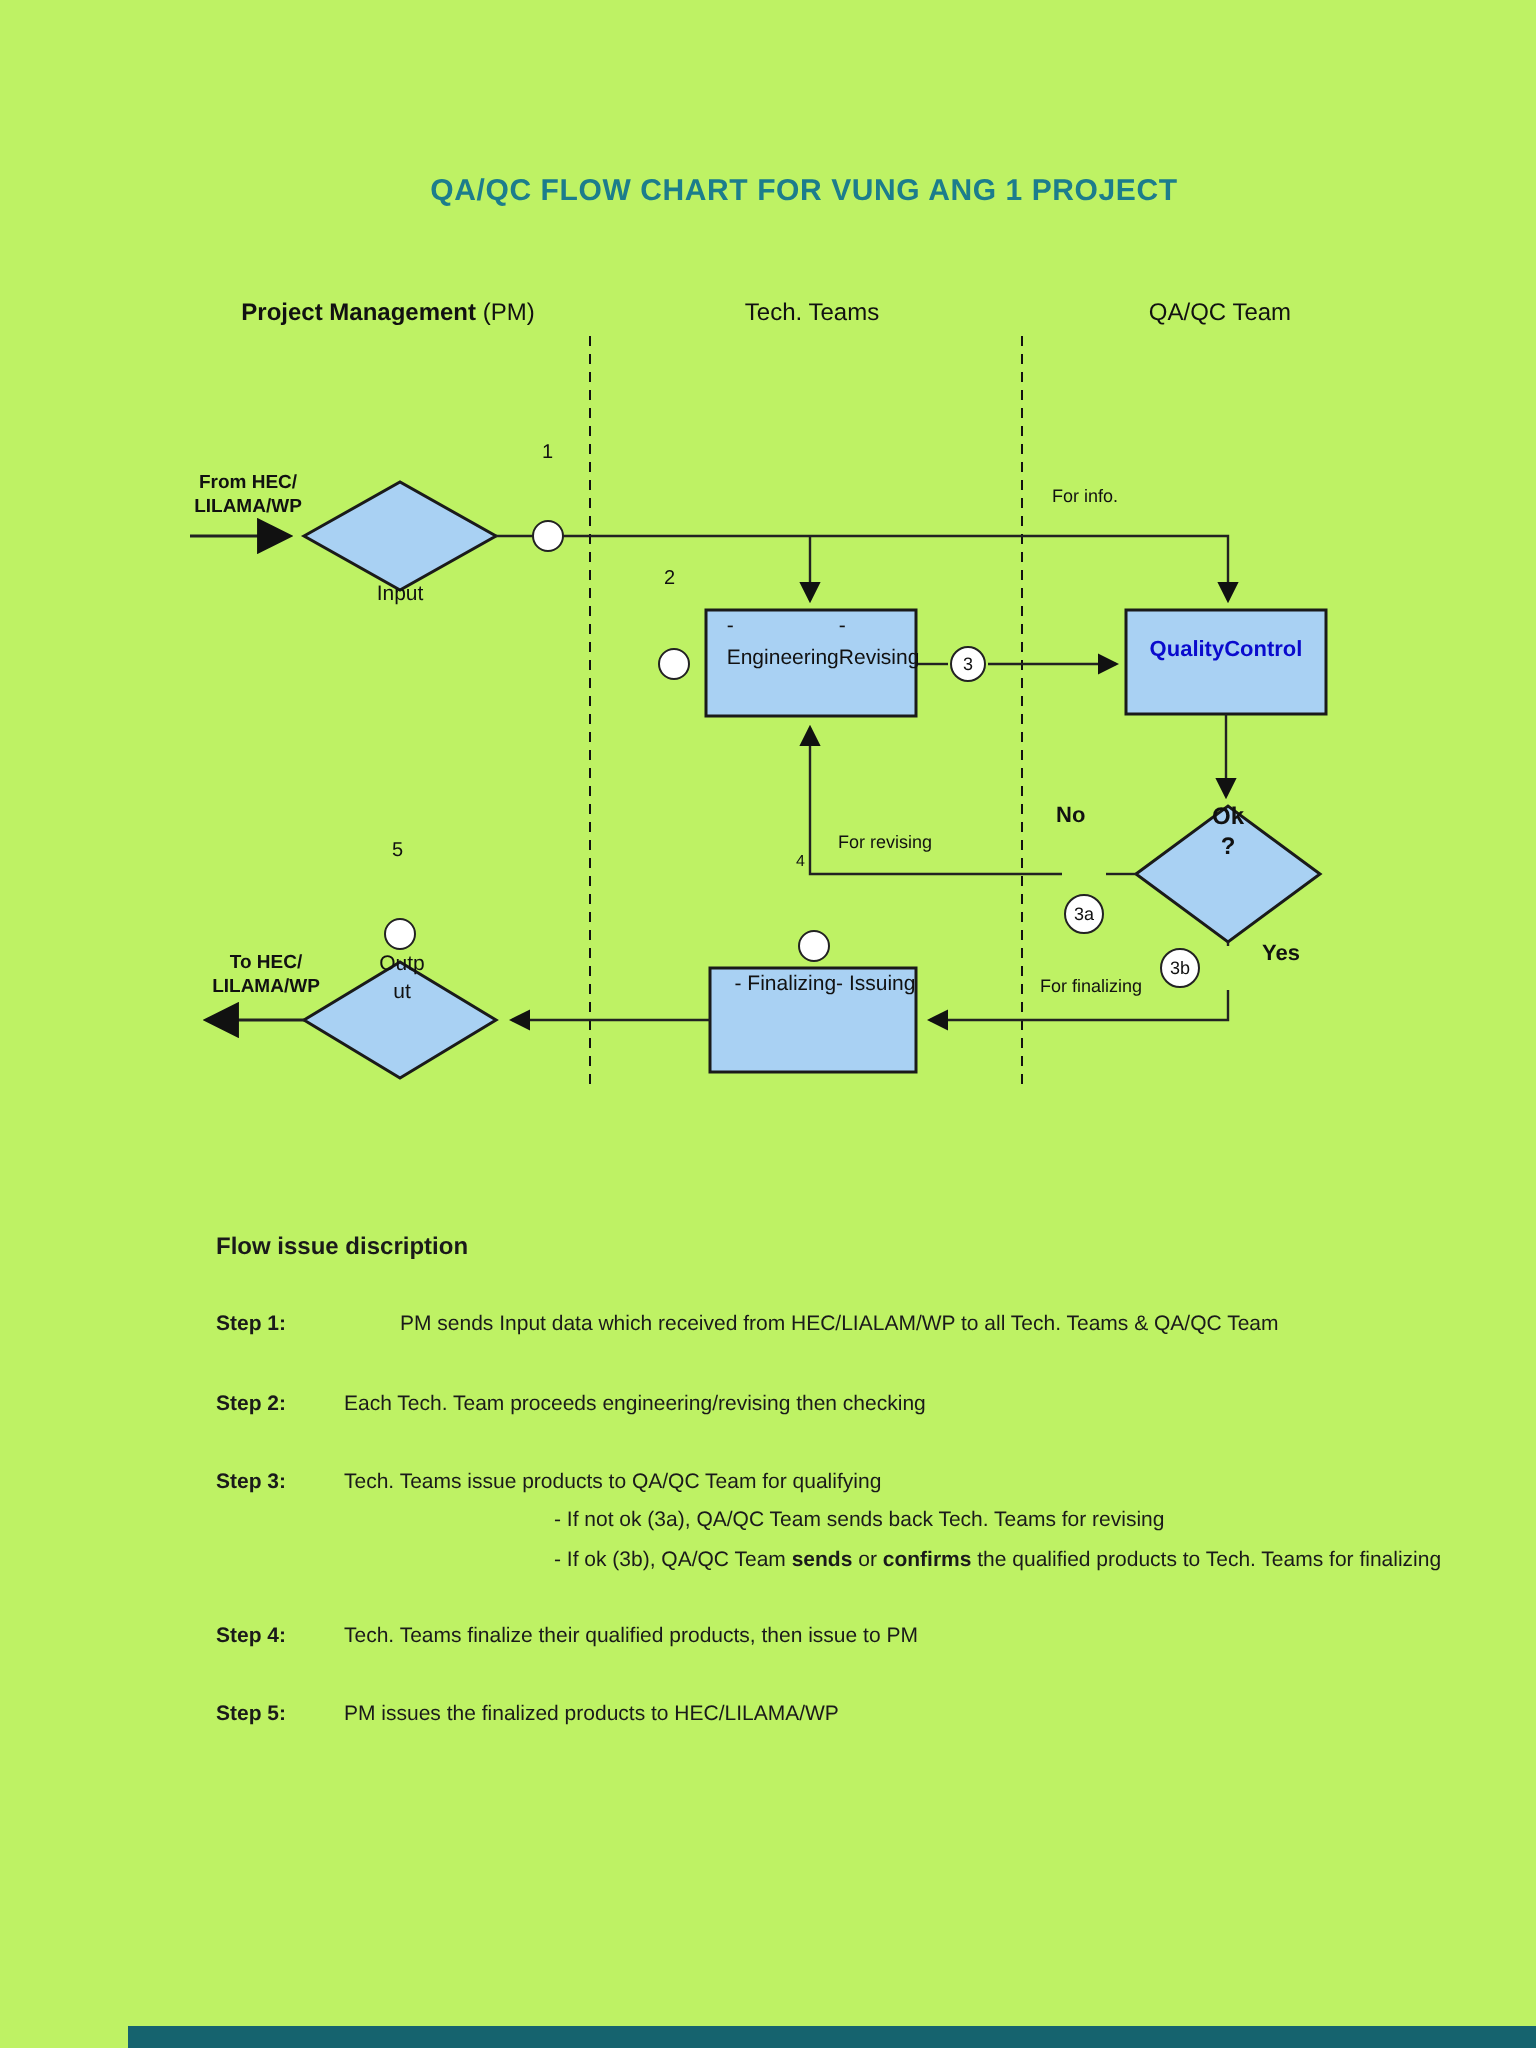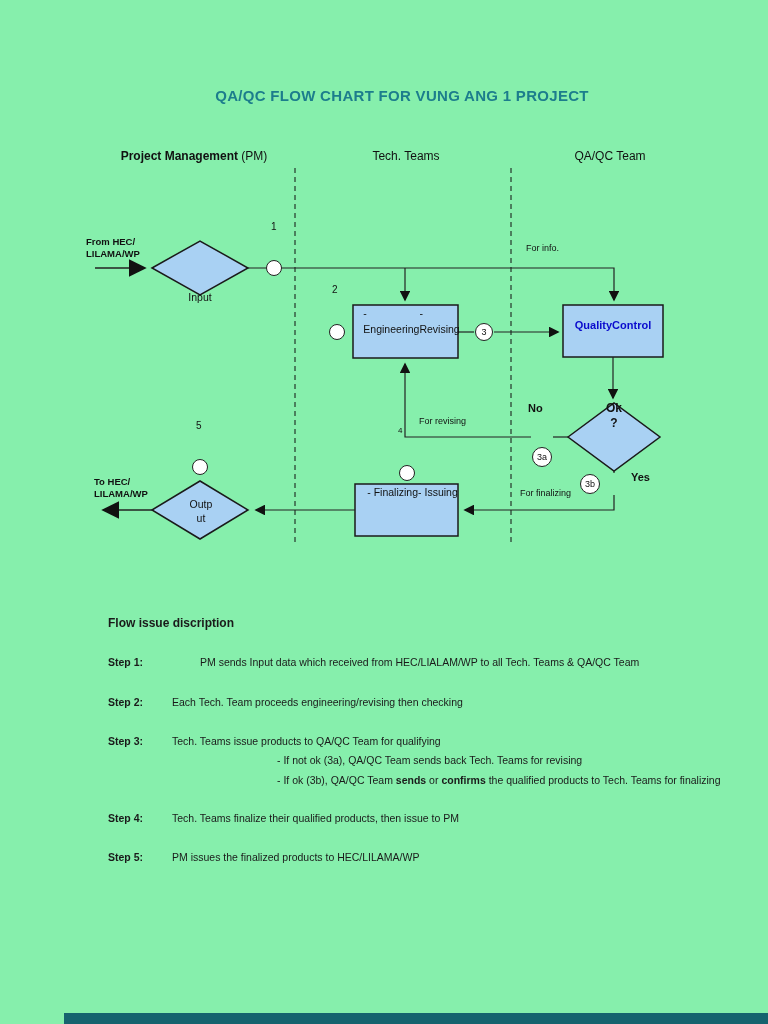--- a/index.html
+++ b/index.html
@@ -1,28 +1,28 @@
 <!DOCTYPE html>
 <html><head>
 <meta charset="utf-8">
 <style>
   html,body{margin:0;padding:0;background:#fff;}
-  .page{position:relative;width:768px;height:1024px;background:#86efac;
+  .page{position:relative;width:768px;height:1024px;background:#bef264;
         font-family:"Liberation Sans",sans-serif;color:#1a1a1a;overflow:hidden;}
   .title{position:absolute;left:36px;top:87px;width:732px;text-align:center;
          font-size:15px;font-weight:bold;color:#1c7d8c;letter-spacing:.3px;}
   .colhdr{position:absolute;top:149px;font-size:12px;text-align:center;color:#111;}
   .colhdr .b{font-weight:bold;}
   svg.flow{position:absolute;left:0;top:0;z-index:1;}
   .lbl{position:absolute;z-index:2;white-space:nowrap;color:#111;}
   .small{font-size:9px;}
   .tiny{font-size:8px;}
   .num{font-size:10px;}
   .bold{font-weight:bold;}
-  .hec{font-size:9.5px;font-weight:bold;line-height:11.5px;text-align:left;}
+  .hec{font-size:9.5px;font-weight:bold;line-height:11.5px;text-align:center;}
   .nodetext{position:absolute;z-index:2;font-size:10.5px;color:#111;line-height:16px;
             display:flex;flex-direction:row;justify-content:center;}
   .leftpad{align-items:flex-start;padding-left:12px;box-sizing:border-box;}
   .centered{align-items:center;text-align:center;}
   .qc{font-size:11px;font-weight:bold;color:#0a0acd;line-height:14px;}
   .oktxt{font-size:12px;font-weight:bold;line-height:15px;text-align:center;}
   .circle{position:absolute;z-index:3;border:1.3px solid #222;border-radius:50%;
           background:#fff;box-sizing:border-box;display:flex;align-items:center;
           justify-content:center;font-size:9px;color:#111;}
   .desc-head{position:absolute;left:108px;top:616px;font-size:12px;font-weight:bold;}
@@ -129,21 +129,21 @@
     <div>Control</div>
   </div>
   <div class="lbl oktxt" style="left:586px;top:401px;width:56px;">
     <div>Ok</div>
     <div>?</div>
   </div>
   <div class="nodetext leftpad" style="left:355px;top:484px;width:103px;height:52px;">
     <div>- Finalizing</div>
     <div>- Issuing</div>
   </div>
-  <div class="lbl" style="left:172px;top:497px;width:58px;text-align:center;font-size:10.5px;line-height:14px;">
+  <div class="lbl" style="left:172px;top:475px;width:58px;text-align:center;font-size:10.5px;line-height:14px;">
     <div>Outp</div>
     <div>ut</div>
   </div>
 
   <div class="desc-head">Flow issue discription</div>
 
   <div class="step" style="top:656px;">
     <span class="step-label step1-gap">Step 1:</span><span>PM sends Input data which received from HEC/LIALAM/WP to all Tech. Teams &amp; QA/QC Team</span>
   </div>
   <div class="step" style="top:696px;">

